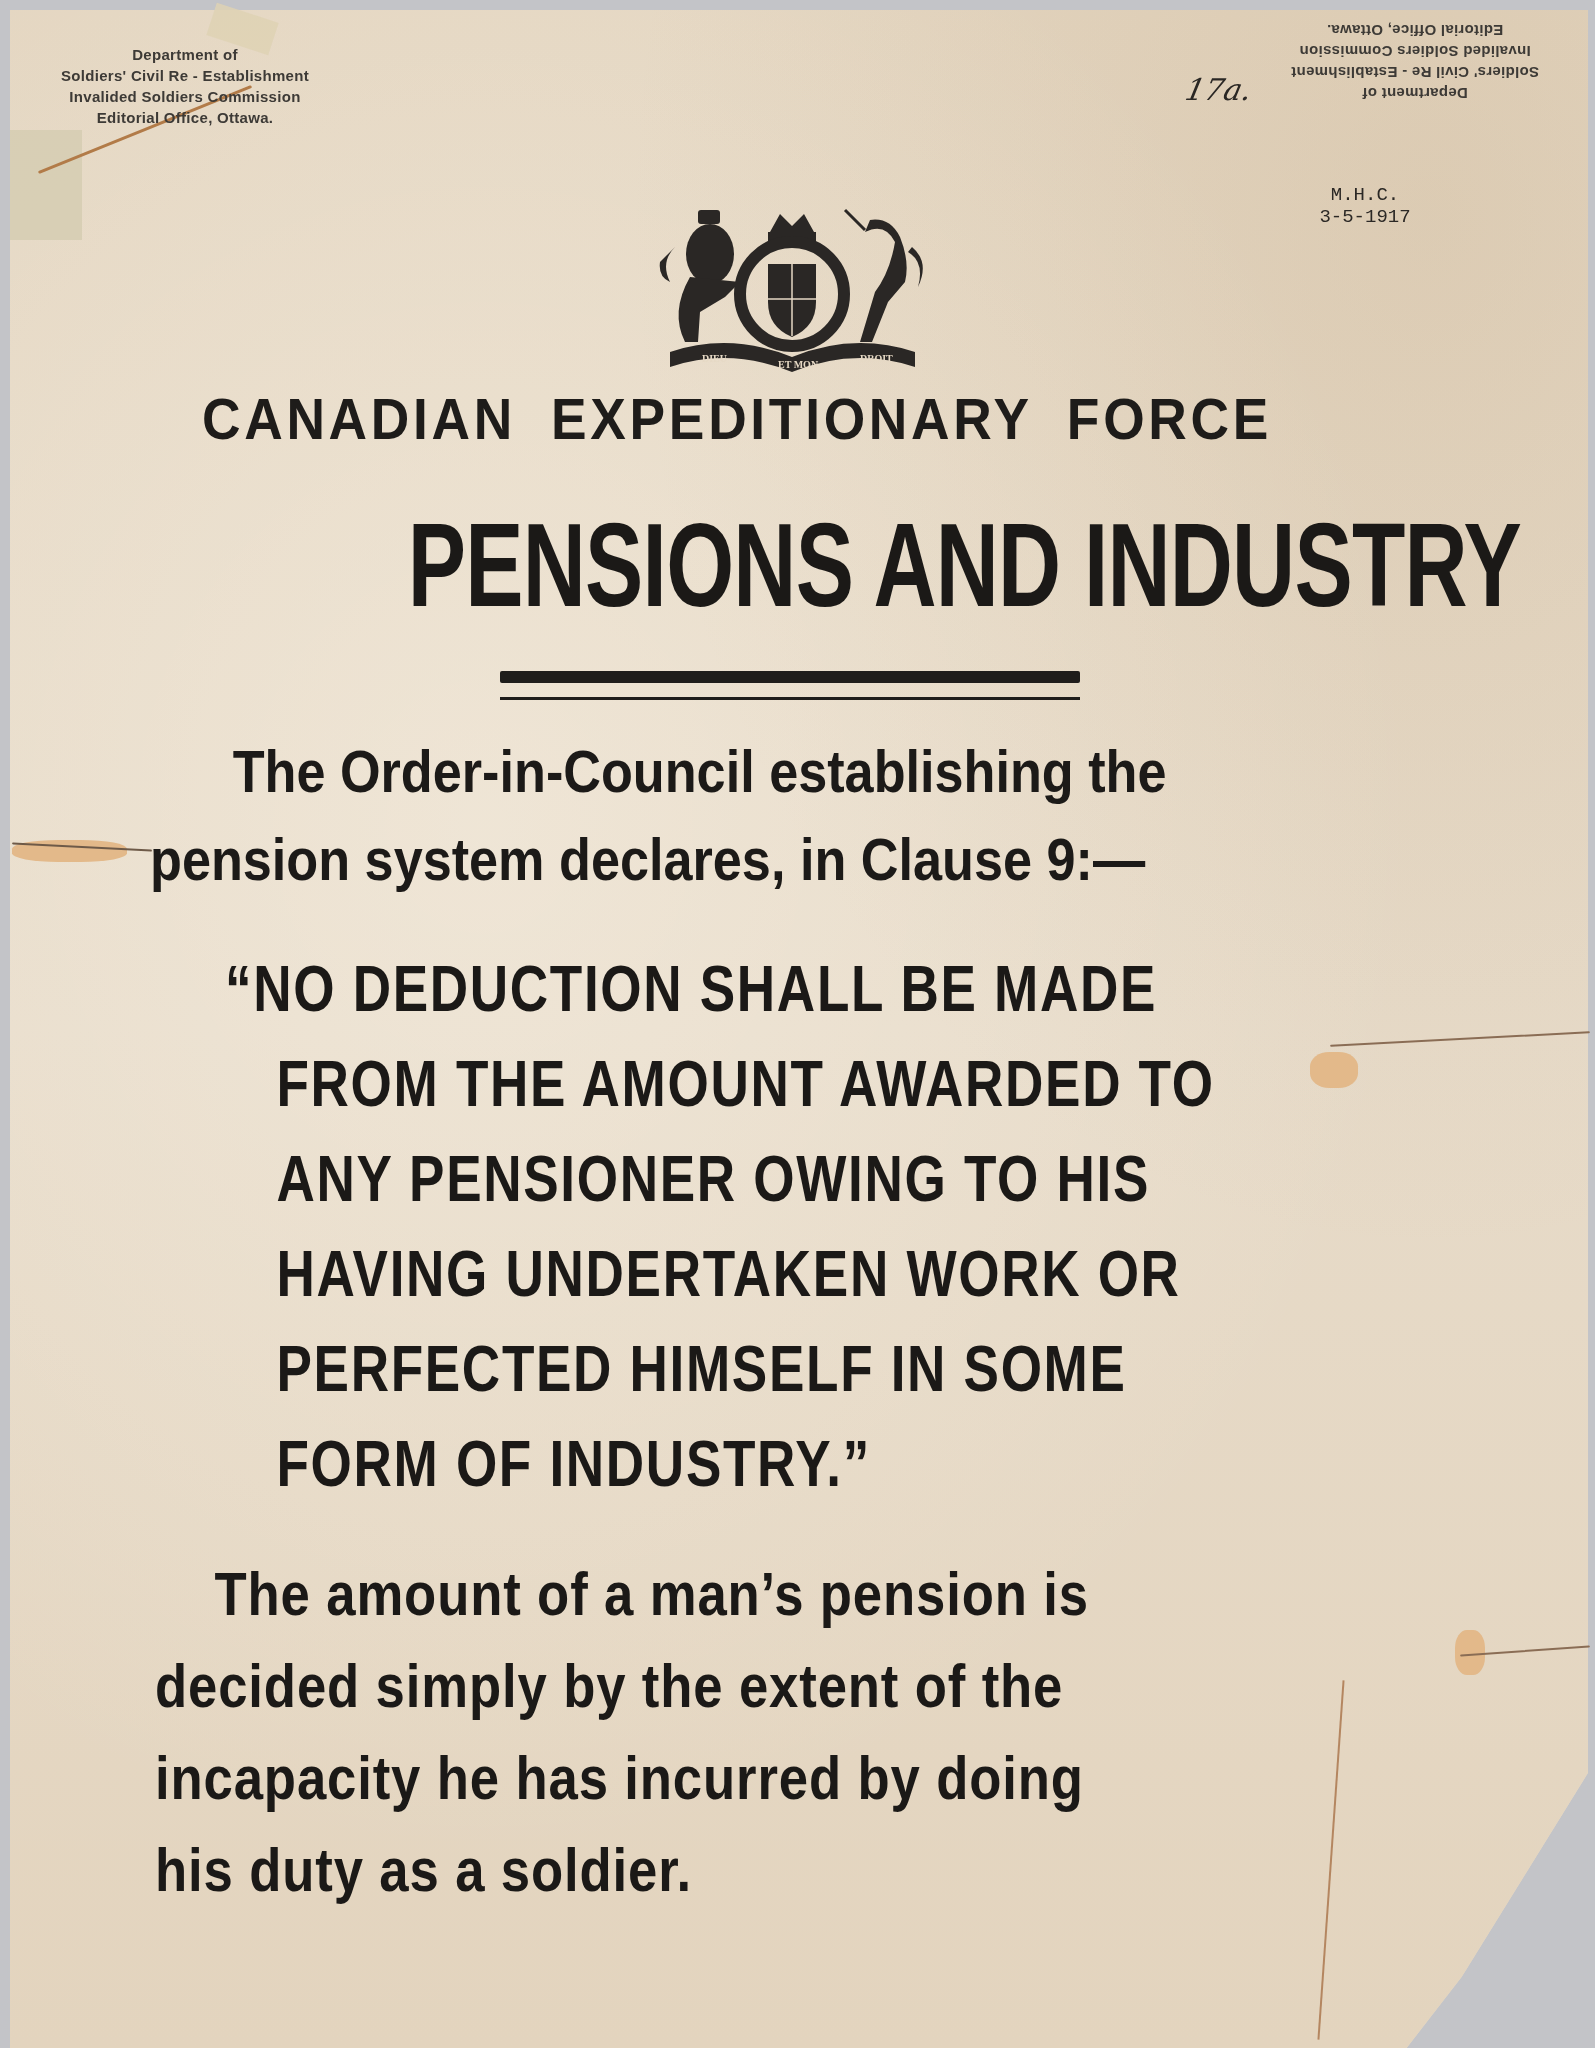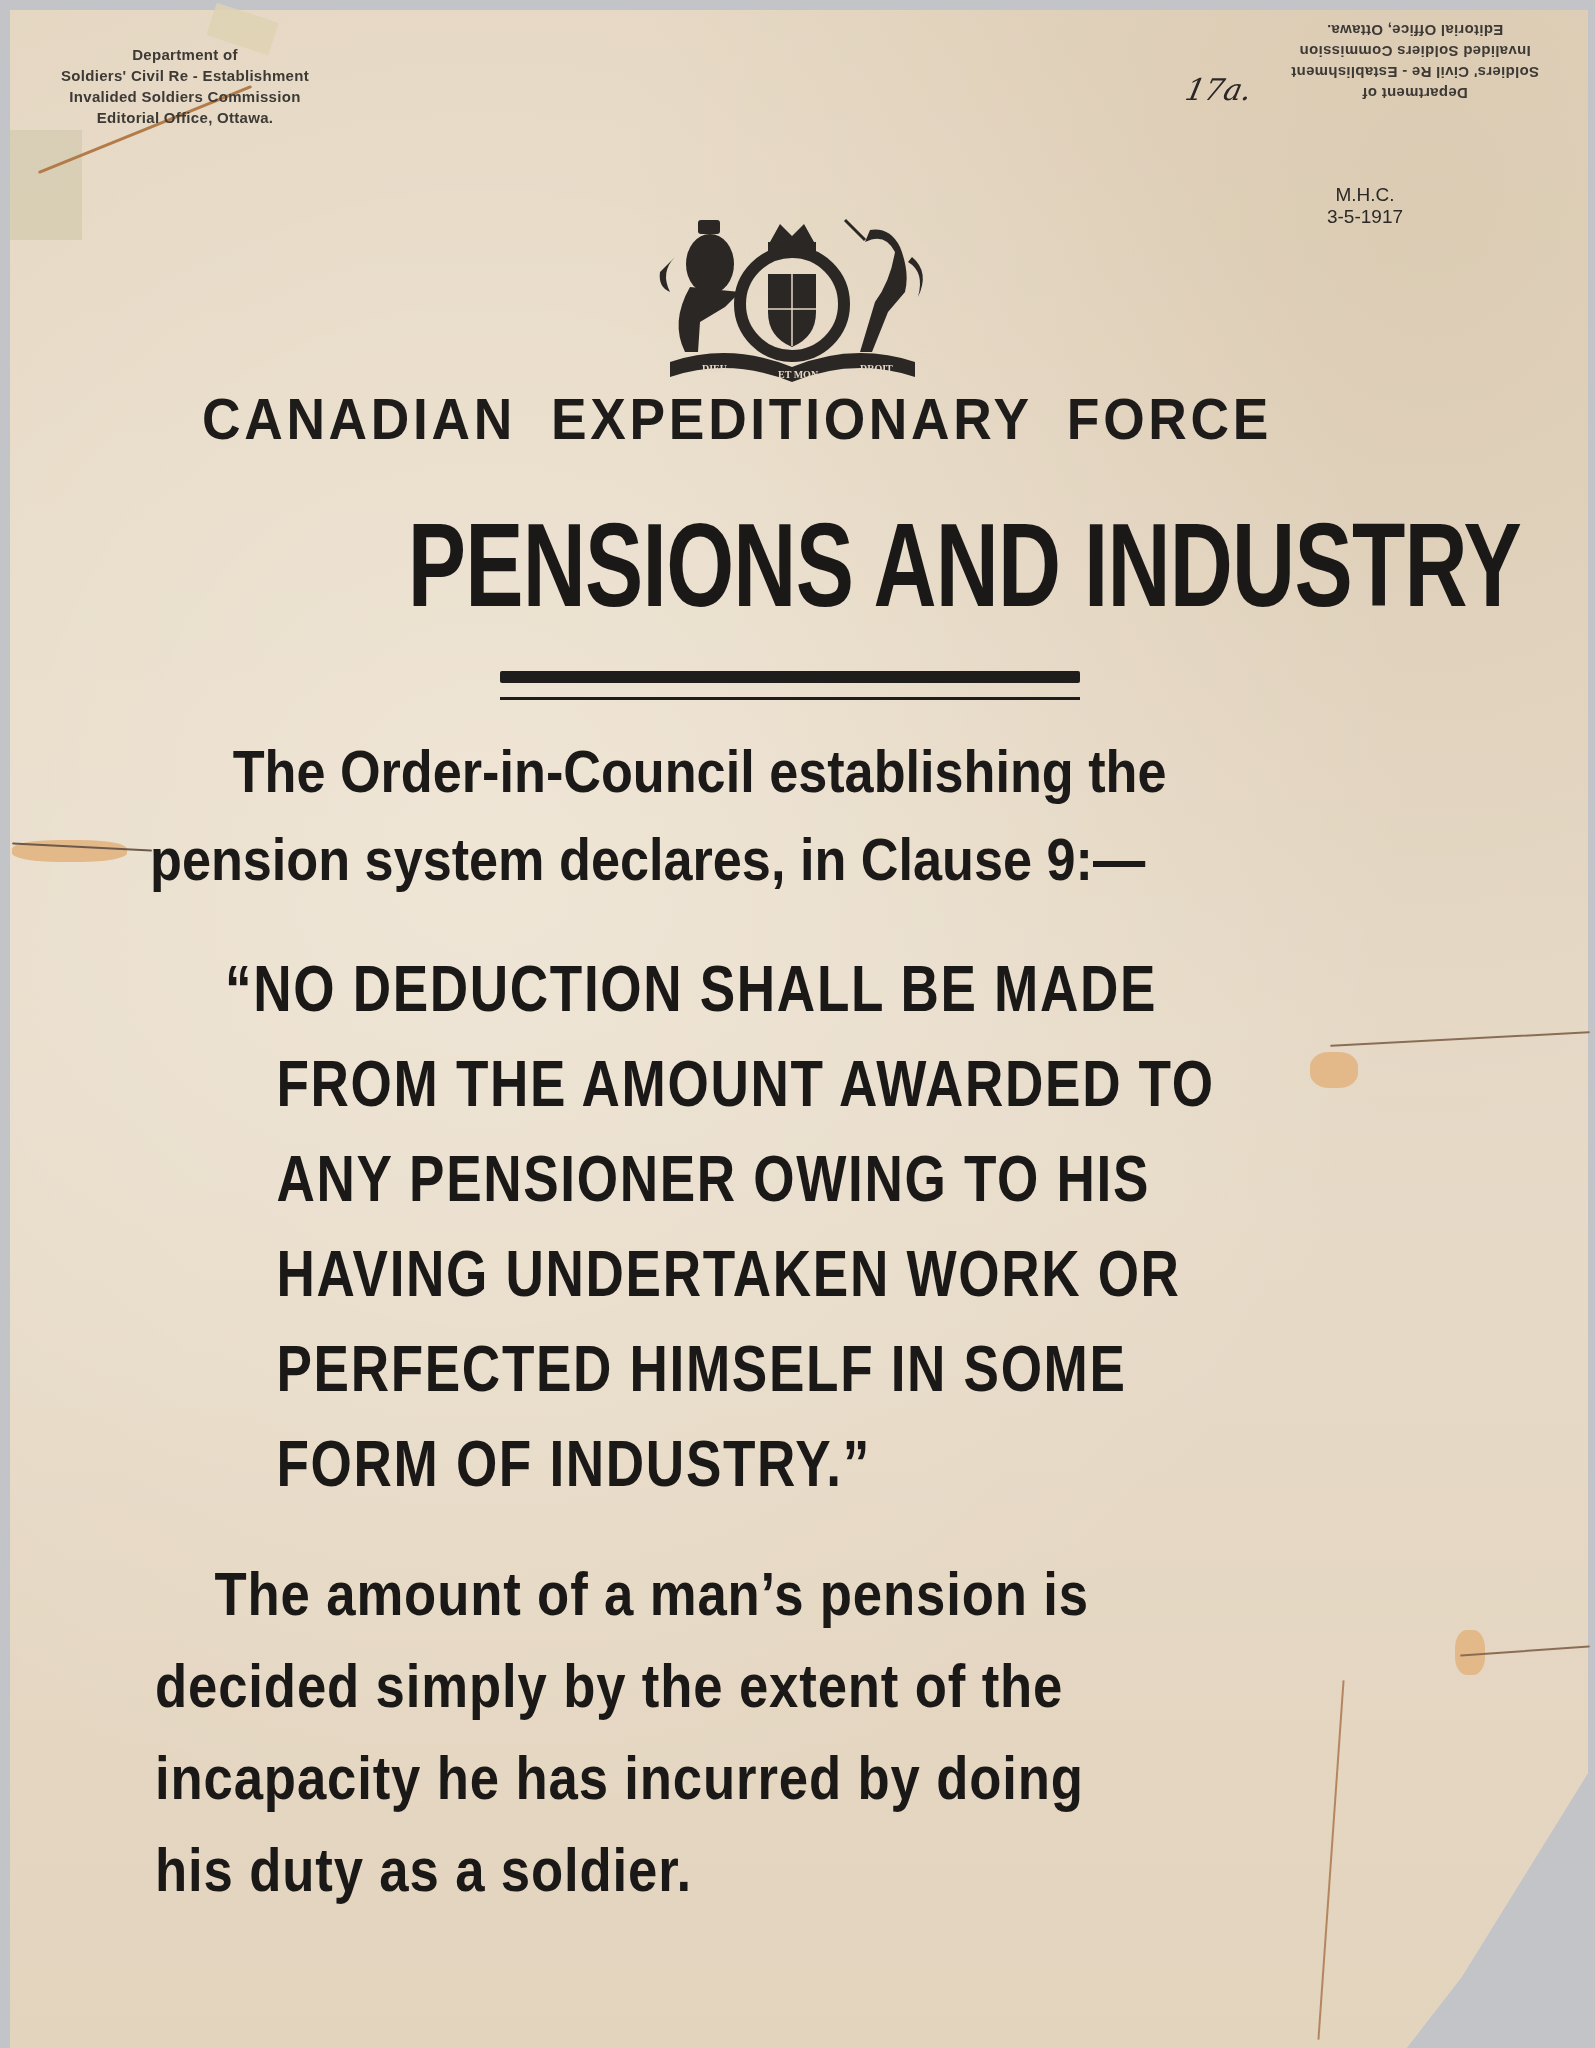--- a/index.html
+++ b/index.html
@@ -35,26 +35,26 @@
   .stamp-tr { left: 1270px; top: 20px; width: 290px; transform: rotate(180deg); }
   .stamp div { white-space: nowrap; }
 
   .handwritten {
     position: absolute; left: 1186px; top: 72px;
     font-family: "DejaVu Serif", serif; font-style: italic;
     font-size: 30px; color: #2a2724; transform: skewX(-12deg);
   }
   .mhc {
     position: absolute; left: 1310px; top: 184px; width: 110px;
-    font-family: Liberation Sans, sans-serif; font-size: 19px; line-height: 22px;
+    font-family: Liberation Mono, monospace; font-size: 19px; line-height: 22px;
     color: #2b2825; text-align: center;
   }
 
   .crest {
-    position: absolute; left: 650px; top: 212px; width: 285px; height: 170px;
+    position: absolute; left: 650px; top: 202px; width: 285px; height: 170px;
   }
 
   .title1 {
     position: absolute; left: 185px; top: 385px; width: 1200px;
     font-family: "Liberation Sans", sans-serif; font-weight: bold;
     font-size: 58px; color: #1e1c1a; text-align: center;
     letter-spacing: 4px; white-space: nowrap;
     transform: scaleX(0.92); transform-origin: left top;
     word-spacing: 18px;
   }

